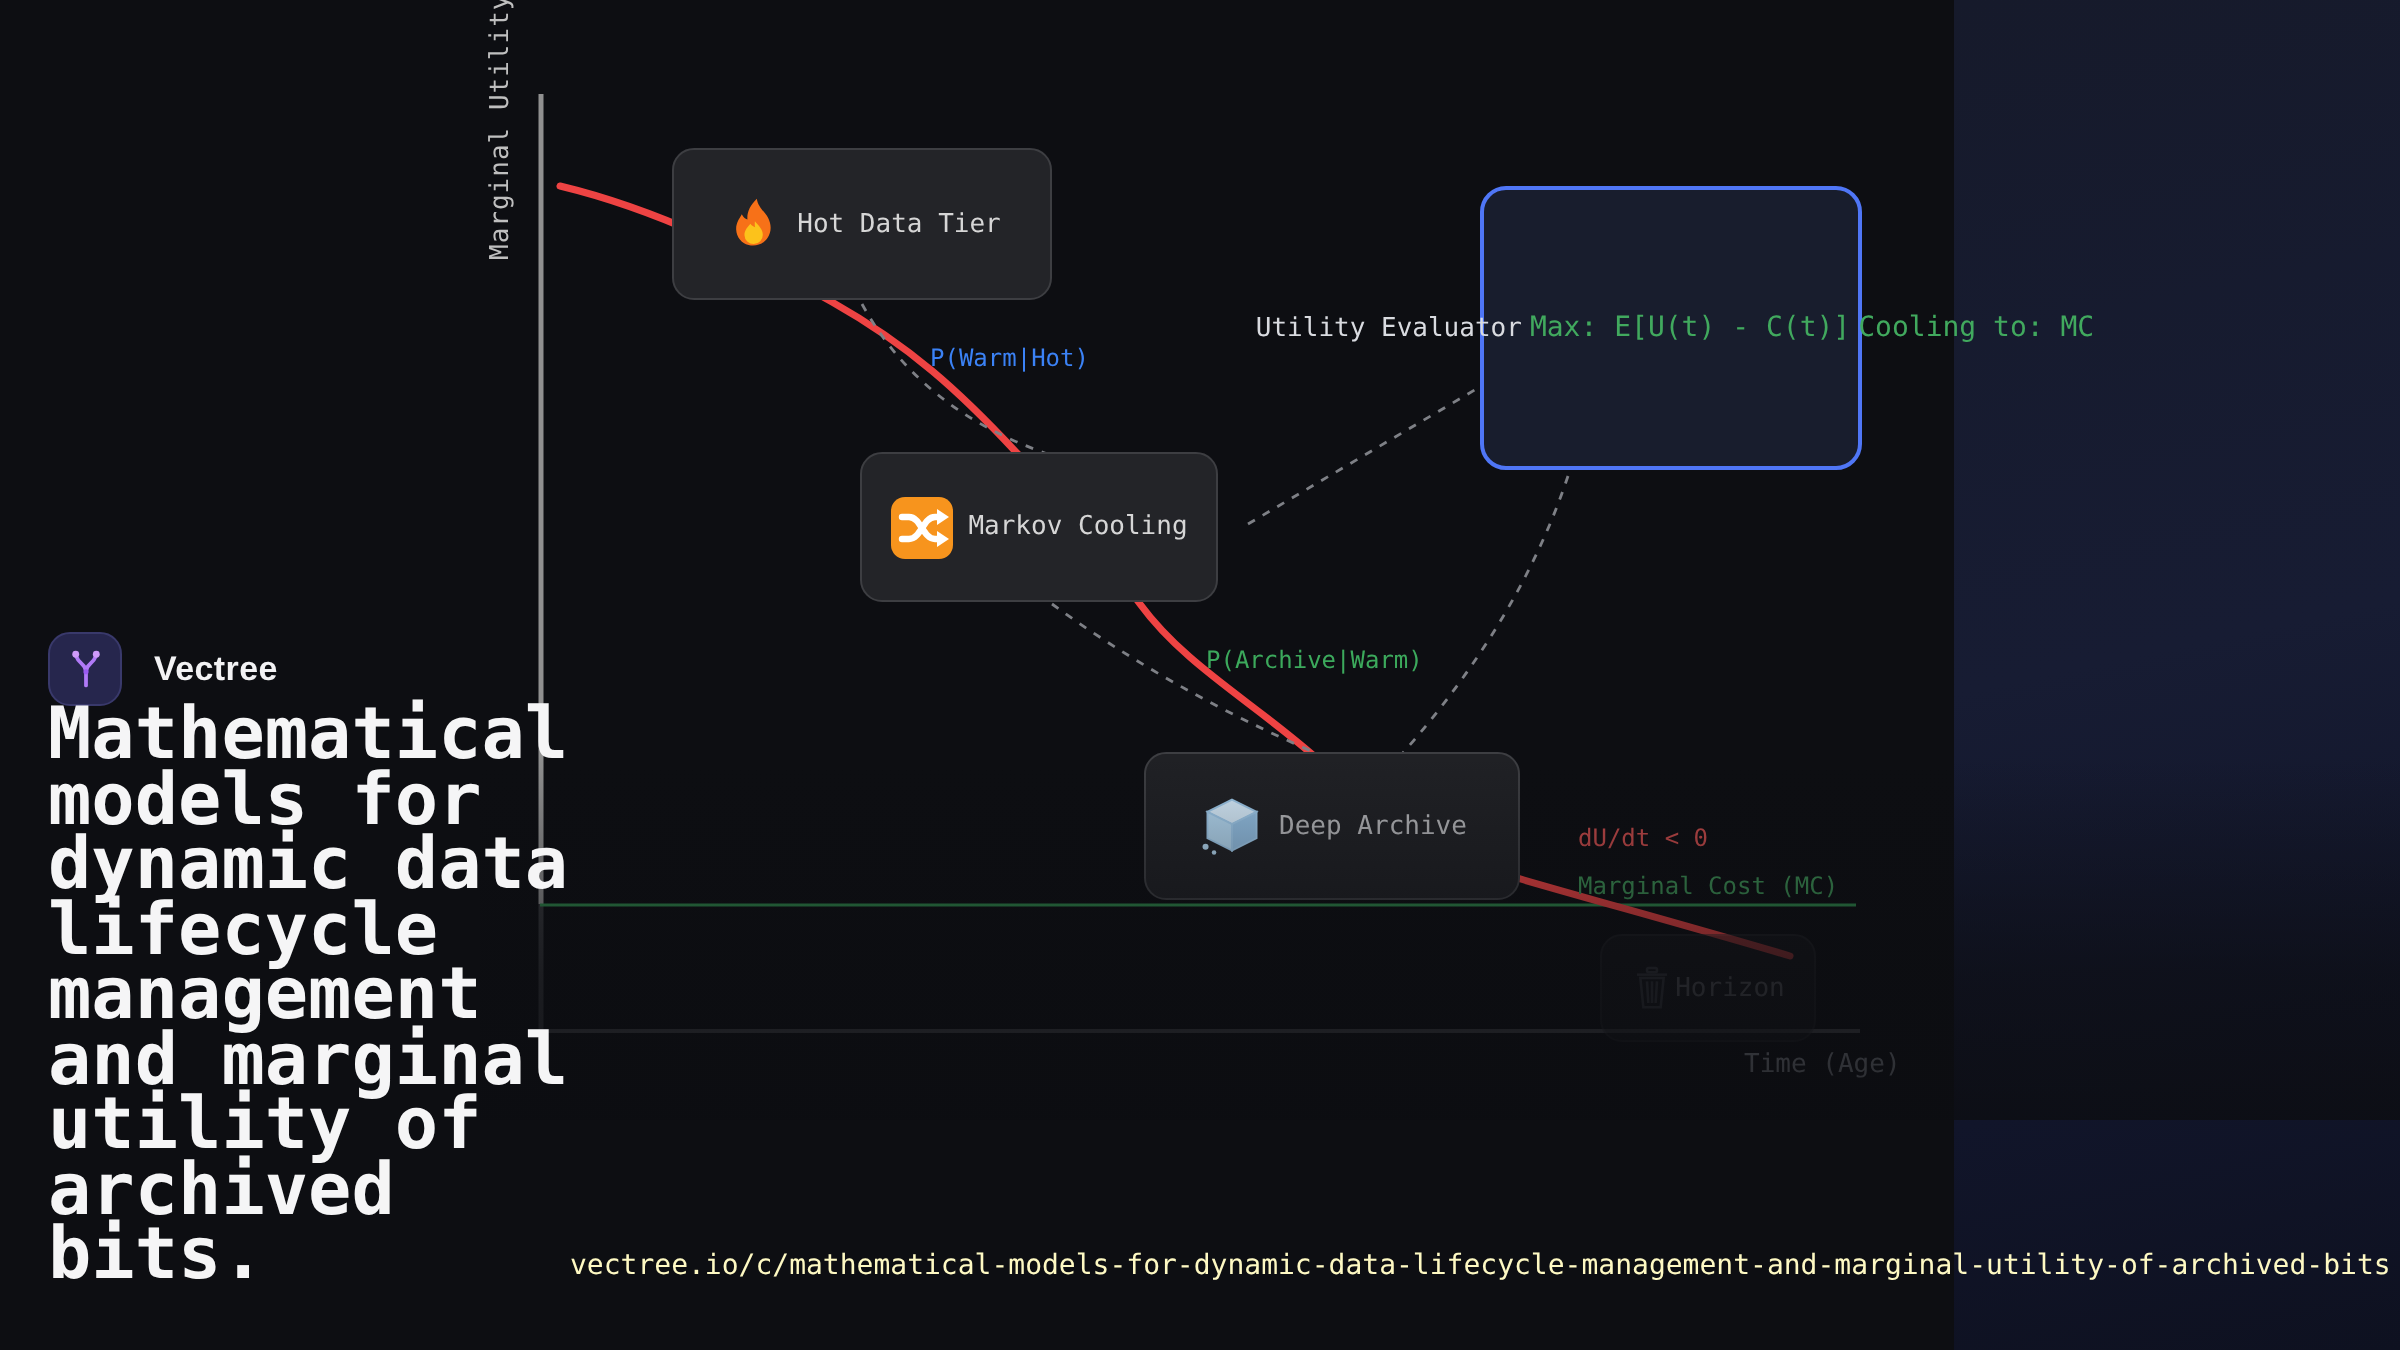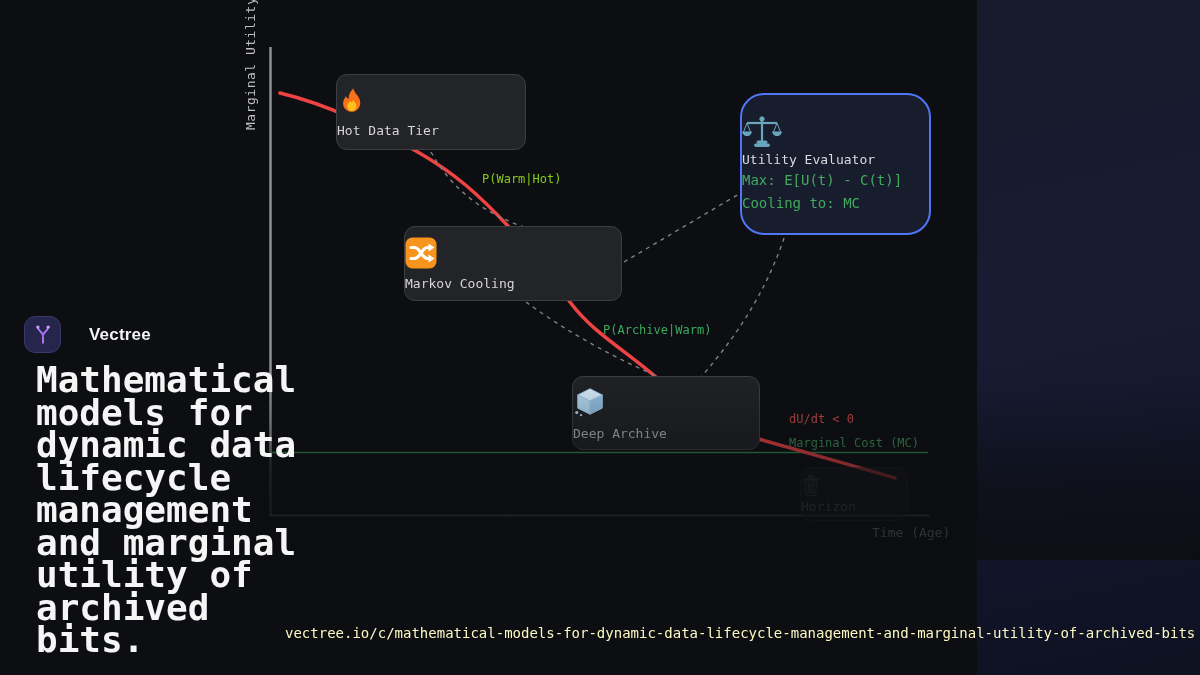--- a/index.html
+++ b/index.html
@@ -11,65 +11,65 @@
   .right-panel{
     position:absolute;left:977px;top:0;width:223px;height:675px;
     background:linear-gradient(168deg,#161a2b 0%,#171c33 48%,#11152a 78%,#0e1120 100%);
     z-index:0;
   }
   #diagram{position:absolute;left:0;top:0;z-index:1;}
   
   .node{
     position:absolute;z-index:2;box-sizing:border-box;
     background:#232428;border:1.5px solid #3d3e42;border-radius:11px;
-    display:flex;flex-direction:column;justify-content:center;
+    display:flex;flex-direction:row;align-items:center;justify-content:center;
     gap:7px;font-size:13px;color:#d6d6d6;white-space:nowrap;
   }
   #node-hot{left:336px;top:74px;width:190px;height:76px;}
-  #node-markov{left:404px;top:226px;width:218px;height:75px;}
+  #node-markov{left:430px;top:226px;width:179px;height:75px;}
   #node-deep{left:572px;top:376px;width:188px;height:74px;color:#b4b5b8;background:#202125;}
   #node-horizon{left:800px;top:467px;width:108px;height:54px;opacity:.5;gap:2px;
     background:#1a1b1f;border-color:#2b2c30;color:#85878c;}
   #node-evaluator{left:740px;top:93px;width:191px;height:142px;
-    background:#181d2d;border:2px solid #4f76f6;border-radius:24px;gap:4px;color:#d9dbe0;}
+    background:#181d2d;border:2px solid #4f76f6;border-radius:13px;gap:4px;color:#d9dbe0;}
   #node-evaluator .eq{font-size:14px;line-height:19px;color:#41a95e;}
   
   .lbl{position:absolute;z-index:2;font-size:12px;white-space:nowrap;}
-  #lbl-warm{left:482px;top:172px;color:#84cc16;}
+  #lbl-warm{left:465px;top:172px;color:#3b82f6;}
   #lbl-archive{left:603px;top:323px;color:#3ca95c;}
   #lbl-du{left:789px;top:412px;color:#c34949;}
   #lbl-mc{left:789px;top:436px;color:#3d9155;}
   #lbl-time{left:872px;top:525px;color:#8e9299;font-size:13px;}
   .ylabel{
     position:absolute;left:243px;top:130px;width:180px;z-index:2;
     font-size:13px;color:#bfbfbf;letter-spacing:.5px;white-space:nowrap;
     transform:rotate(-90deg);transform-origin:0 0;
   }
   
   .overlay{
     position:absolute;left:240px;top:378px;width:960px;height:182px;z-index:3;
     pointer-events:none;
     background:linear-gradient(180deg,
       rgba(12,13,17,0) 0%,rgba(12,13,17,.35) 35%,
       rgba(12,13,17,.62) 60%,rgba(12,13,17,.8) 100%);
   }
   
   .left-panel{position:absolute;left:0;top:0;z-index:4;}
-  .brand-row{position:absolute;left:24px;top:316px;display:flex;align-items:center;gap:28px;}
+  .brand-row{position:absolute;left:24px;top:316px;display:flex;align-items:center;gap:16px;}
   .logo{
     width:37px;height:37px;border-radius:11px;background:#26264d;
     border:1px solid #39396b;box-sizing:border-box;
     display:flex;align-items:center;justify-content:center;
   }
   .brand-name{
     font-family:"Liberation Sans","DejaVu Sans",sans-serif;
     font-weight:bold;font-size:17px;color:#f2f2f4;letter-spacing:.2px;
   }
   .headline{
-    position:absolute;left:24px;top:352px;width:274px;margin:12px;
+    position:absolute;left:24px;top:352px;width:274px;margin:0;
     font-family:"DejaVu Sans Mono","Liberation Mono",monospace;
     font-weight:bold;font-size:36px;line-height:32.5px;color:#f5f5f6;
   }
   .url{
     position:absolute;left:285px;top:625px;z-index:4;
     font-size:14px;color:#fef9c3;white-space:nowrap;
   }
 </style>
 </head>
 <body>

